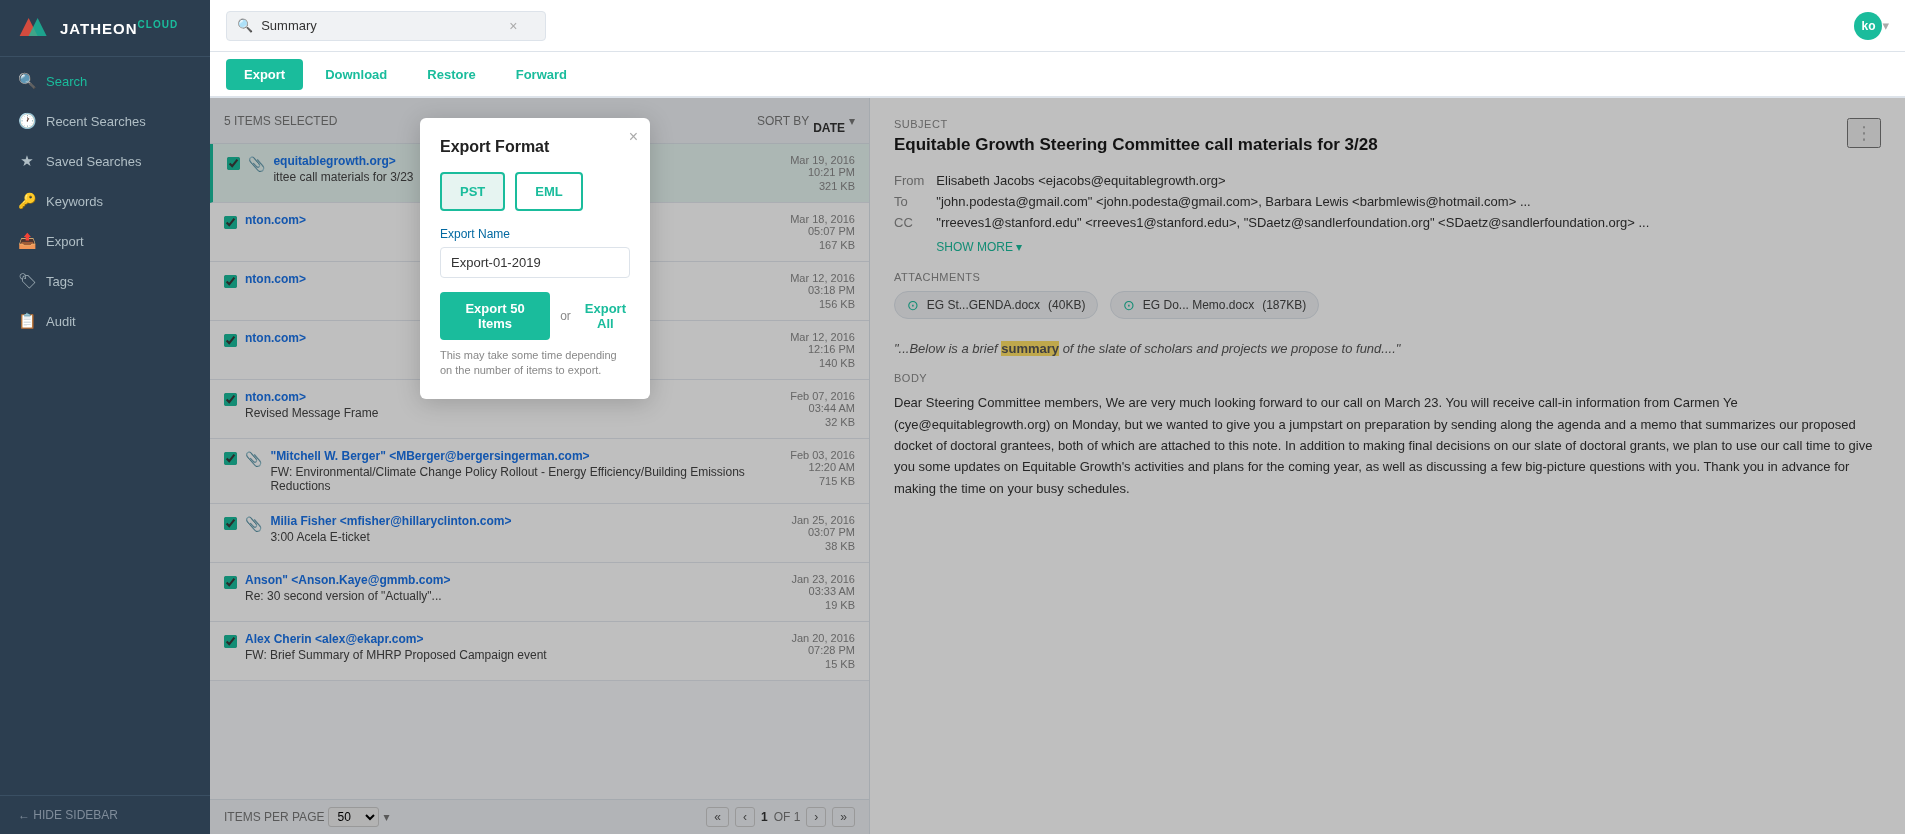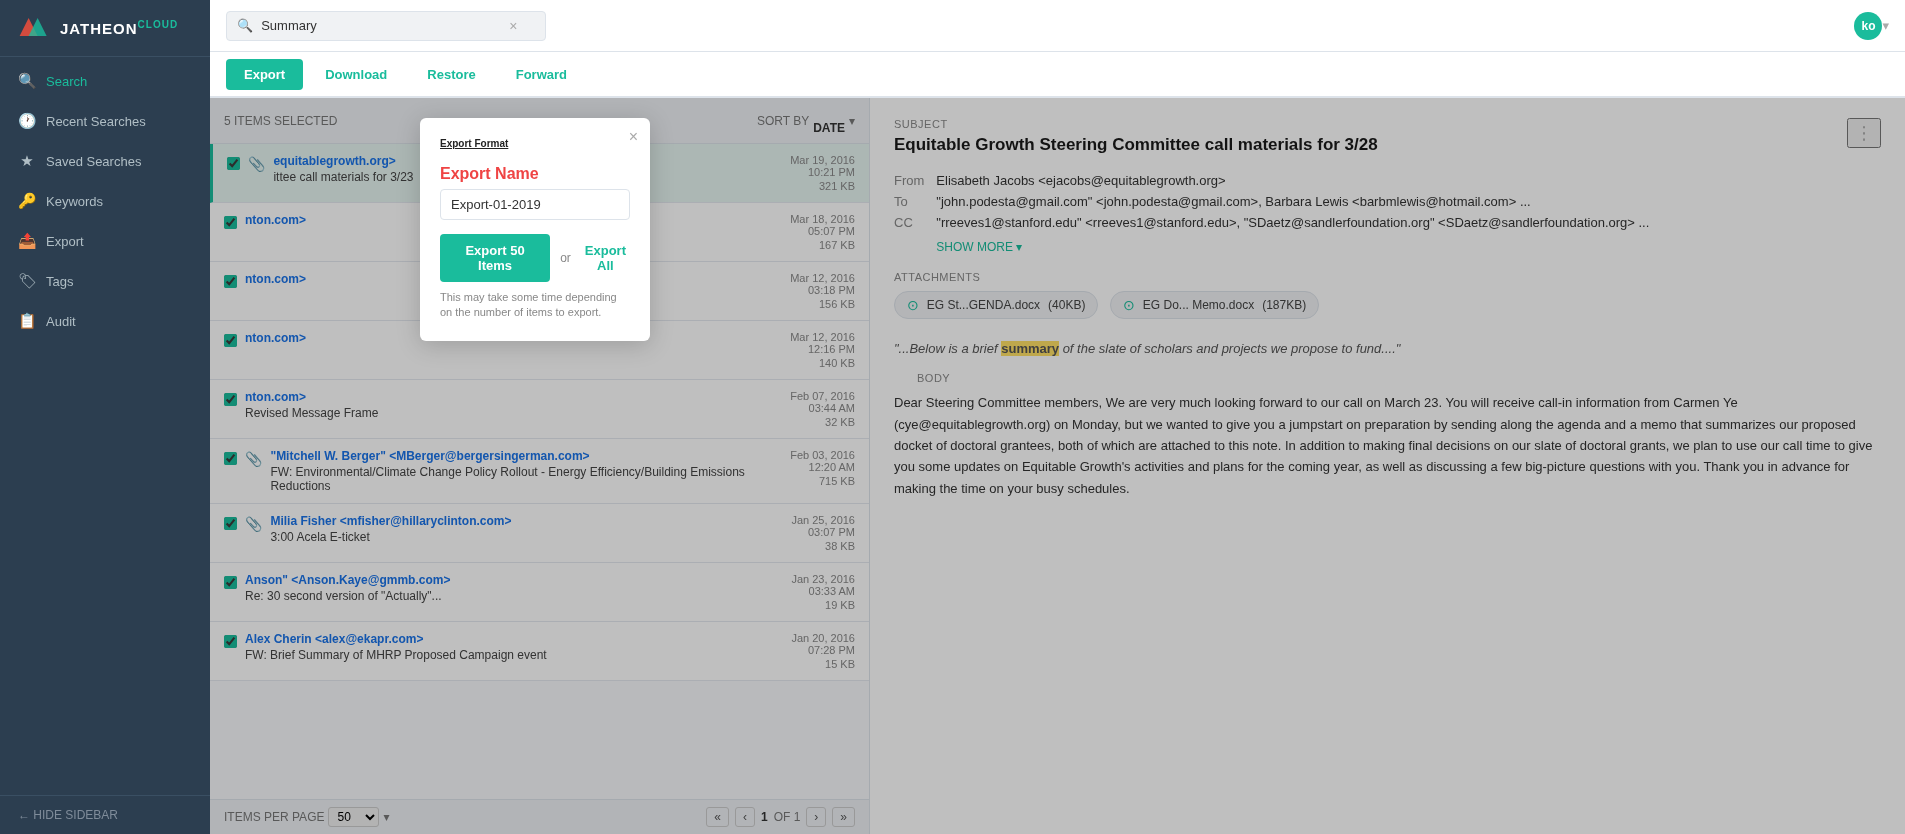--- a/index.html
+++ b/index.html
@@ -217,21 +217,21 @@
       margin-bottom: 6px;
       font-size: 12px;
       color: #444;
       cursor: pointer;
     }
     .attachment-pill .dl-icon { color: #1abc9c; font-size: 14px; }
     .snippet-section { margin-bottom: 16px; }
     .snippet-text { font-size: 13px; color: #555; font-style: italic; }
     .highlight { background: #ffe066; font-style: normal; font-weight: bold; }
     .body-section {}
-    .body-label { font-size: 11px; color: #888; text-transform: uppercase; letter-spacing: 0.5px; margin-bottom: 8px; margin-left: 23px; }
+    .body-label { font-size: 11px; color: #888; text-transform: uppercase; letter-spacing: 0.5px; margin-bottom: 8px; }
     .body-text { font-size: 13px; color: #333; line-height: 1.65; }
 
     
     #modal-overlay {
       position: absolute;
       top: 0; left: 0; right: 0; bottom: 0;
       background: rgba(0,0,0,0.25);
       z-index: 100;
       display: flex;
       align-items: flex-start;
@@ -249,34 +249,34 @@
     }
     .modal-close {
       position: absolute;
       top: 10px; right: 12px;
       font-size: 16px;
       color: #aaa;
       cursor: pointer;
       background: none;
       border: none;
     }
-    .modal-title { font-size: 10px; font-weight: bold; color: #222; margin-bottom: 16px; text-decoration: underline; }
+    .modal-title { font-size: 16px; font-weight: bold; color: #222; margin-bottom: 16px; }
     .format-btns { display: flex; gap: 10px; margin-bottom: 16px; }
     .format-btn {
       border: 2px solid #1abc9c;
       background: #fff;
       color: #1abc9c;
       border-radius: 4px;
       padding: 10px 18px;
       font-size: 13px;
       font-weight: bold;
       cursor: pointer;
     }
     .format-btn.selected { background: #e6f4f1; border-color: #1abc9c; }
-    .export-name-label { font-size: 16px; color: #ef4444; margin-bottom: 6px; font-weight: bold; }
+    .export-name-label { font-size: 12px; color: #0369a1; margin-bottom: 6px; }
     .export-name-input {
       width: 100%;
       border: 1px solid #dde3ea;
       border-radius: 4px;
       padding: 7px 10px;
       font-size: 13px;
       color: #333;
       outline: none;
       margin-bottom: 14px;
     }
@@ -561,20 +561,24 @@
         <div class="body-text">Dear Steering Committee members,
 
 We are very much looking forward to our call on March 23. You will receive call-in information from Carmen Ye (cye@equitablegrowth.org) on Monday, but we wanted to give you a jumpstart on preparation by sending along the agenda and a memo that summarizes our proposed docket of doctoral grantees, both of which are attached to this note. In addition to making final decisions on our slate of doctoral grants, we plan to use our call time to give you some updates on Equitable Growth's activities and plans for the coming year, as well as discussing a few big-picture questions with you. Thank you in advance for making the time on your busy schedules.</div>
       </div>
     </div>
 
     <div id="modal-overlay">
       <div class="modal-box">
         <button class="modal-close">×</button>
         <div class="modal-title">Export Format</div>
+        <div class="format-btns">
+          <button class="format-btn selected">PST</button>
+          <button class="format-btn">EML</button>
+        </div>
         <div class="export-name-label">Export Name</div>
         <input type="text" class="export-name-input" value="Export-01-2019" style="">
         <div class="modal-actions">
           <button class="export-main-btn">Export 50 Items</button>
           <span class="export-or">or</span>
           <button class="export-all-btn">Export All</button>
         </div>
         <div class="modal-note">This may take some time depending on the number of items to export.</div>
       </div>
     </div>

